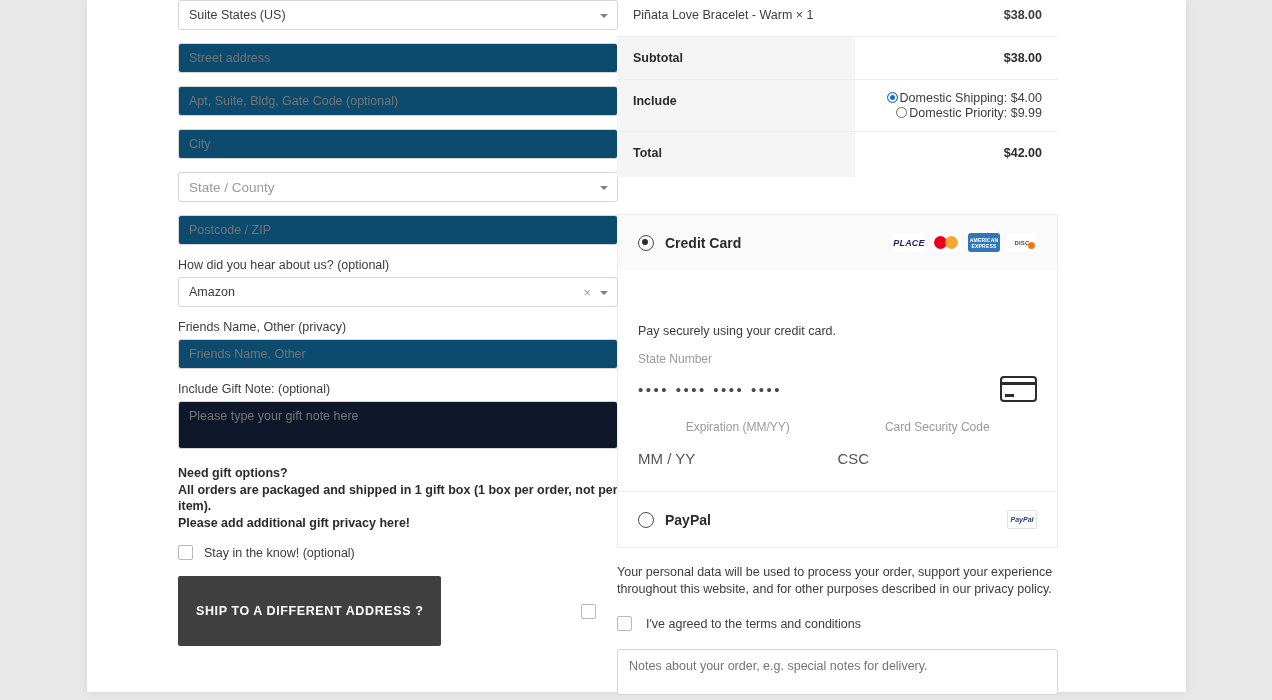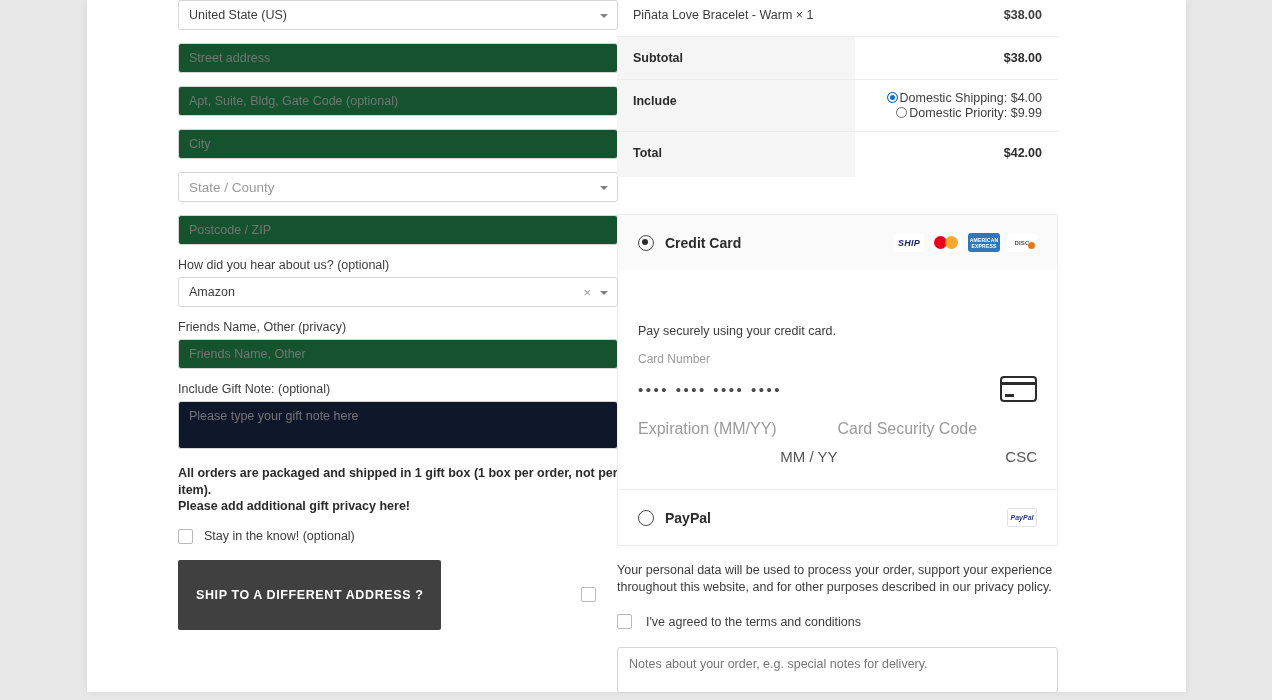--- a/index.html
+++ b/index.html
@@ -47,21 +47,21 @@
   .input {
     box-sizing: border-box;
     width: 440px;
     height: 30px;
     border: 1px solid #d6d6d6;
     border-radius: 3px;
     padding: 0 10px;
     font-size: 12.5px;
     line-height: 28px;
     color: #9a9a9a;
-    background: #14532d;
+    background: #0c4a6e;
     display: block;
   }
   .select {
     position: relative;
     box-sizing: border-box;
     width: 440px;
     height: 30px;
     border: 1px solid #d6d6d6;
     border-radius: 3px;
     background: #fff;
@@ -313,22 +313,22 @@
   .cc-icon::before {
     content: "";
     position: absolute; left: 0; top: 4px; width: 100%; height: 3px; background: #2b2b2b;
   }
   .cc-icon::after {
     content: "";
     position: absolute; left: 3px; bottom: 3px; width: 9px; height: 3px; background: #2b2b2b;
   }
   .exp-row { display: flex; margin-top: 18px; }
   .exp-col { width: 215px; }
-  .exp-lbl { font-size: 16px; color: #9a9a9a; margin-bottom: 10px; }
-  .exp-val { font-size: 15px; color: #555; text-align: right; }
+  .exp-lbl { font-size: 12px; color: #9a9a9a; margin-bottom: 16px; text-align: center; }
+  .exp-val { font-size: 15px; color: #555; }
   .paypal-badge {
     width: 28px; height: 17px;
     background: #fff;
     border: 1px solid #e3e3e3;
     border-radius: 2px;
     display: flex; align-items: center; justify-content: center;
     font-size: 7px; font-weight: bold; font-style: italic; color: #253b80;
   }
   .privacy {
     width: 441px;
@@ -373,21 +373,21 @@
 </head>
 <body>
 
 <div class="page">
   <div class="columns">
 
     <div class="col-left">
 
       <div class="field">
         <div class="select">
-          <span class="val">United State (US)</span>
+          <span class="val">Suite States (US)</span>
           <span class="caret"></span>
         </div>
       </div>
 
       <div class="field">
         <input class="input" type="text" placeholder="Street address" style="">
       </div>
 
       <div class="field">
         <input class="input" type="text" placeholder="Apt, Suite, Bldg, Gate Code (optional)" style="">
@@ -421,20 +421,21 @@
         <span class="lbl">Friends Name, Other (privacy)</span>
         <input class="input" type="text" placeholder="Friends Name, Other" style="">
       </div>
 
       <div class="field giftnote-block">
         <span class="lbl">Include Gift Note: (optional)</span>
         <textarea class="tarea" placeholder="Please type your gift note here" style=""></textarea>
       </div>
 
       <div class="notice">
+        <div>Need gift options?</div>
         <div>All orders are packaged and shipped in 1 gift box (1 box per order, not per item).</div>
         <div>Please add additional gift privacy here!</div>
       </div>
 
       <div class="checkrow">
         <div class="cbox"></div>
         <span>Stay in the know! (optional)</span>
       </div>
 
       <div class="ship-row">
@@ -477,33 +478,33 @@
             <div class="t-val">$42.00</div>
           </div>
         </div>
       </div>
 
       <div class="pay-box">
         <div class="pay-head">
           <div class="pay-radio on"></div>
           <div class="pay-title">Credit Card</div>
           <div class="cards">
-            <div class="card-chip card-visa">SHIP</div>
+            <div class="card-chip card-visa">PLACE</div>
             <div class="card-chip card-mc">
                 <span class="c1"></span>
                 <span class="c2"></span>
               </div>
             <div class="card-chip card-amex">AMERICAN<br>EXPRESS</div>
             <div class="card-chip card-disc">DISC</div>
           </div>
         </div>
 
         <div class="pay-body">
           <div class="pay-note">Pay securely using your credit card.</div>
-          <div class="cc-label">Card Number</div>
+          <div class="cc-label">State Number</div>
           <div class="cc-row">
             <span class="cc-dots">•••• •••• •••• ••••</span>
             <span class="cc-icon"></span>
           </div>
           <div class="exp-row">
             <div class="exp-col">
               <div class="exp-lbl">Expiration (MM/YY)</div>
               <div class="exp-val">MM / YY</div>
             </div>
             <div class="exp-col">

